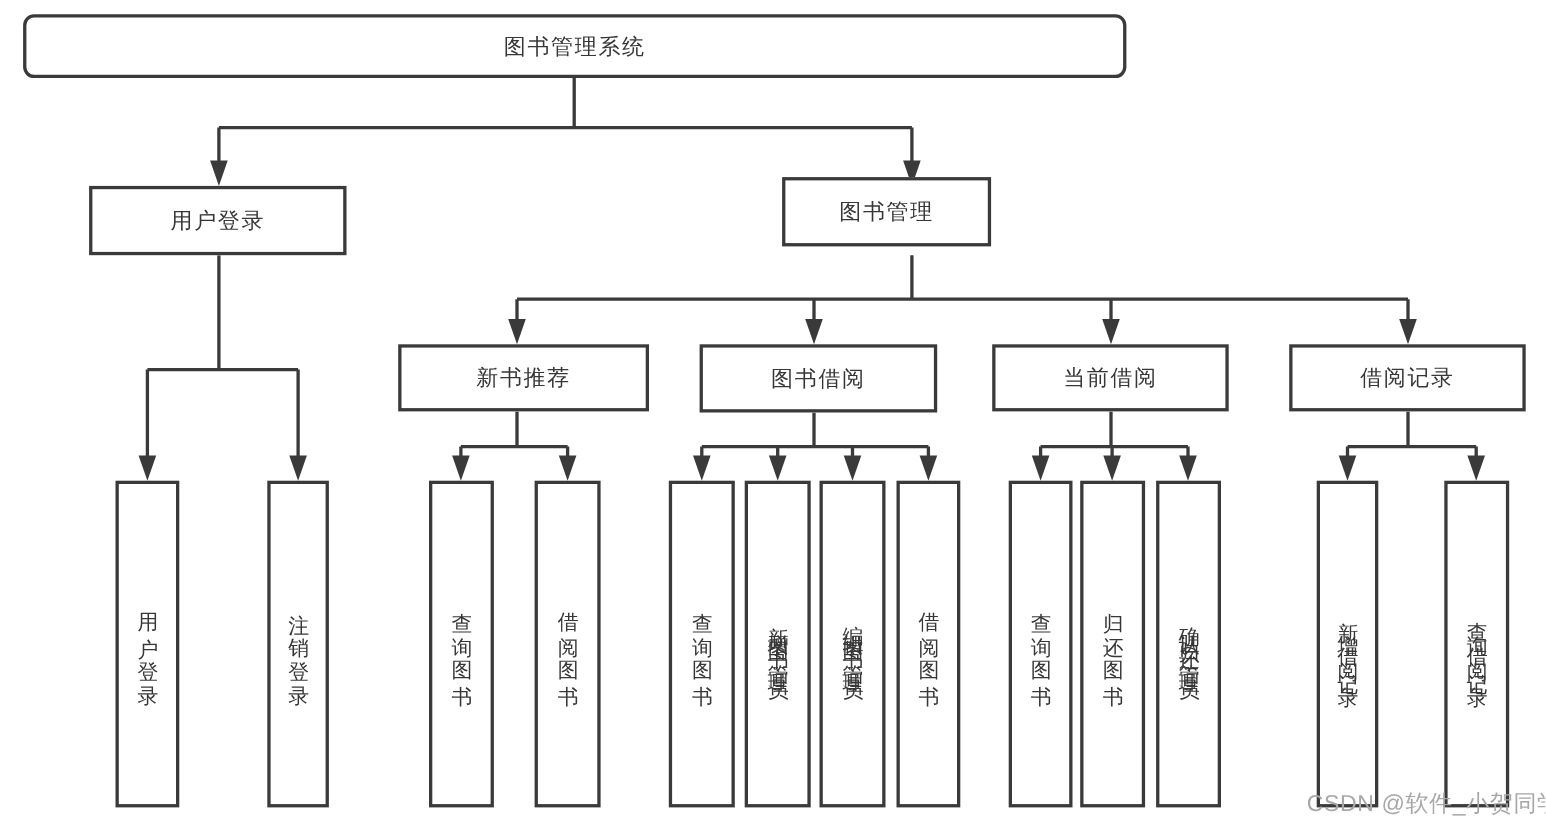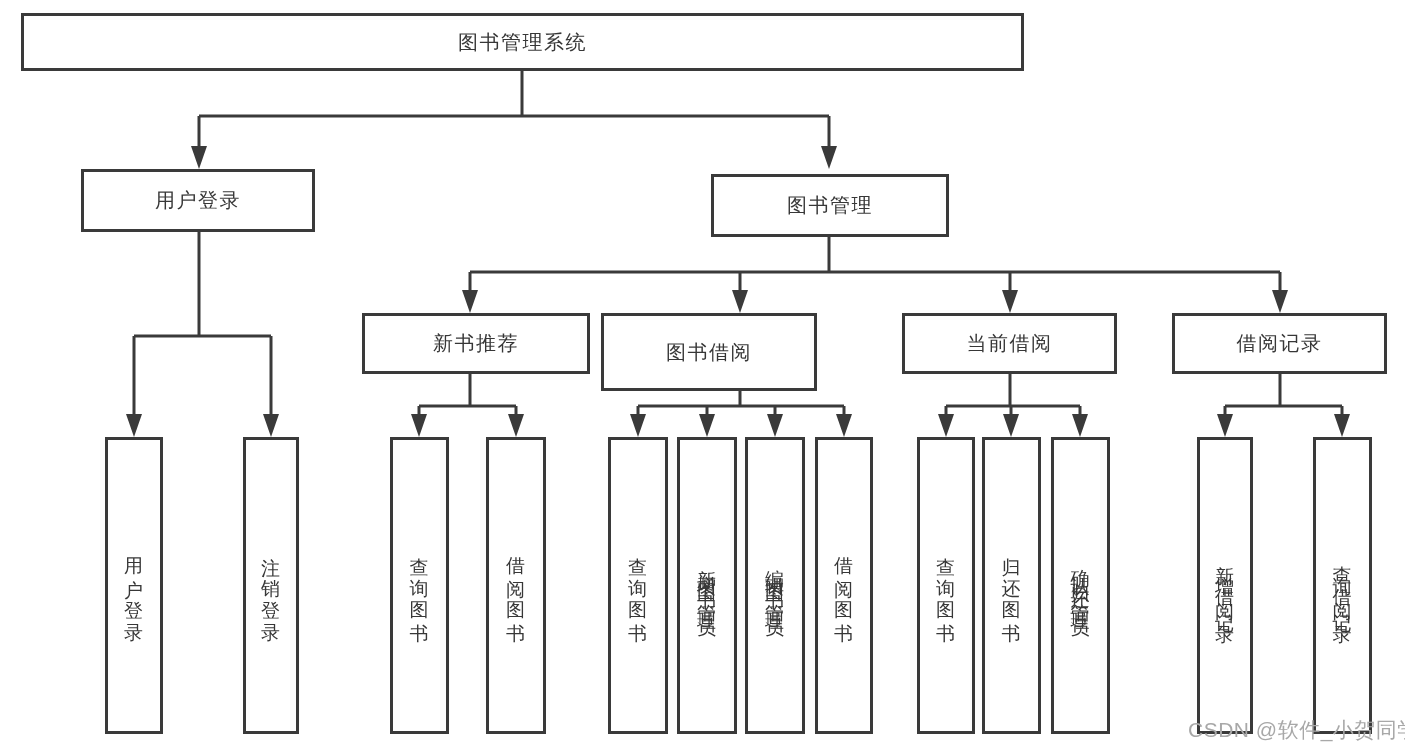--- a/index.html
+++ b/index.html
@@ -25,21 +25,21 @@
     color:var(--text);
     display:flex;
     align-items:center;
     justify-content:center;
   }
   .hbox{
     font-size:20px;
     letter-spacing:1.5px;
     white-space:nowrap;
   }
-  .root{left:21px;top:13px;width:1003px;height:58px;}
+  .root{left:21px;top:13px;width:1003px;height:58px;border-radius:10px;}
   .vbox{
     top:437px;height:297px;
     writing-mode:vertical-rl;
     text-orientation:mixed;
     font-size:19px;
     line-height:1;
   }
   .ls4{letter-spacing:22px;}
   .ls6{letter-spacing:12px;}
   .ls8{letter-spacing:7px;}
@@ -92,24 +92,24 @@
     <polygon points="1072,414 1088,414 1080,437"></polygon>
 
     <path d="M1280 374 V406 M1225 406 H1342 M1225 406 V416 M1342 406 V416"></path>
     <polygon points="1217,414 1233,414 1225,437"></polygon>
     <polygon points="1334,414 1350,414 1342,437"></polygon>
   </svg>
 
   <div class="node hbox root">图书管理系统</div>
 
   <div class="node hbox" style="left:81px;top:169px;width:234px;height:63px">用户登录</div>
-  <div class="node hbox" style="left:711px;top:174px;width:238px;height:63px">图书管理</div>
+  <div class="node hbox" style="left:711px;top:161px;width:190px;height:63px">图书管理</div>
 
   <div class="node hbox" style="left:362px;top:313px;width:228px;height:61px">新书推荐</div>
-  <div class="node hbox" style="left:601px;top:313px;width:216px;height:78px">图书借阅</div>
+  <div class="node hbox" style="left:636px;top:313px;width:216px;height:62px">图书借阅</div>
   <div class="node hbox" style="left:1172px;top:313px;width:215px;height:61px">借阅记录</div>
   <div class="node hbox" style="left:902px;top:313px;width:215px;height:61px">当前借阅</div>
 
   <div class="node vbox ls4" style="left:105px;width:58px">用户登录</div>
   <div class="node vbox ls4" style="left:243px;width:56px">注销登录</div>
 
   <div class="node vbox ls4" style="left:390px;width:59px">查询图书</div>
   <div class="node vbox ls4" style="left:486px;width:60px">借阅图书</div>
 
   <div class="node vbox ls4" style="left:608px;width:60px">查询图书</div>

